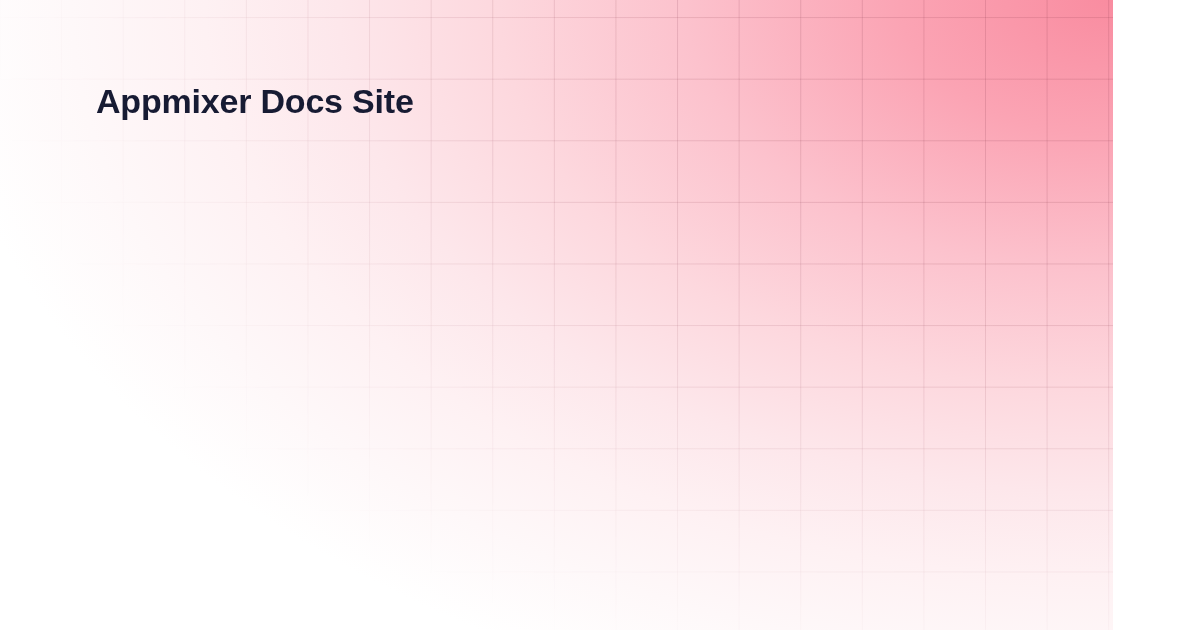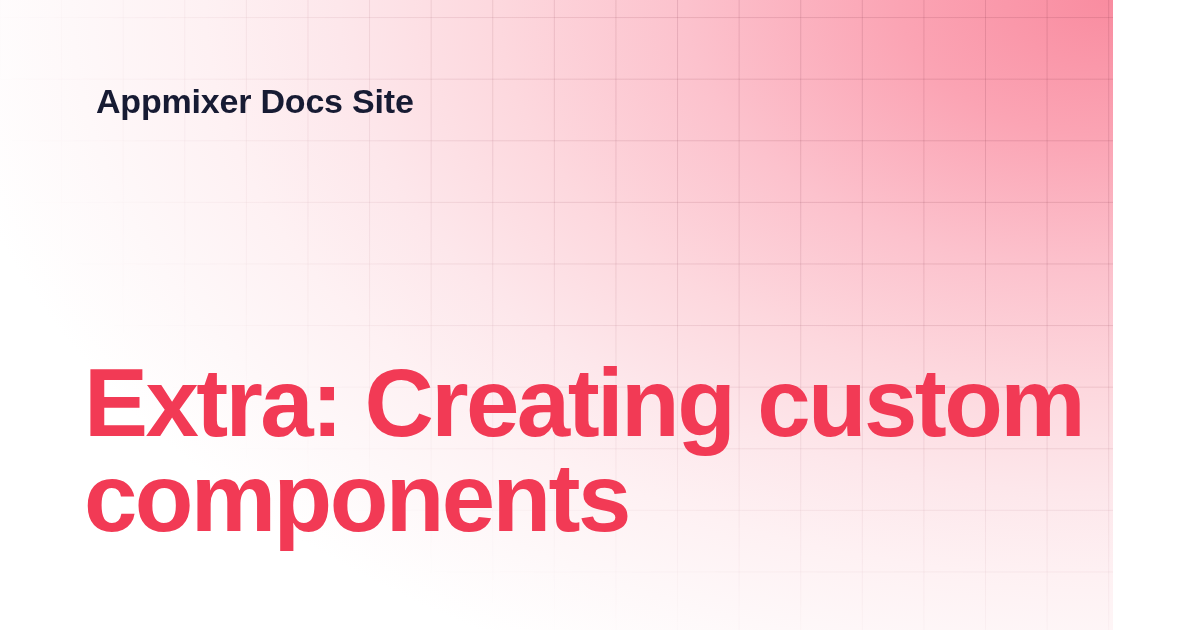--- a/index.html
+++ b/index.html
@@ -113,16 +113,15 @@
 <div class="og-card">
 
   <div class="bg-base"></div>
   <div class="bg-gradient"></div>
   <div class="bg-grid"></div>
 
   <div class="content">
 
     <div class="site-name">Appmixer Docs Site</div>
 
-    <h1 class="page-title">Extra: Creating custom components</h1>
 
   </div>
 </div>
 
 </body></html>

